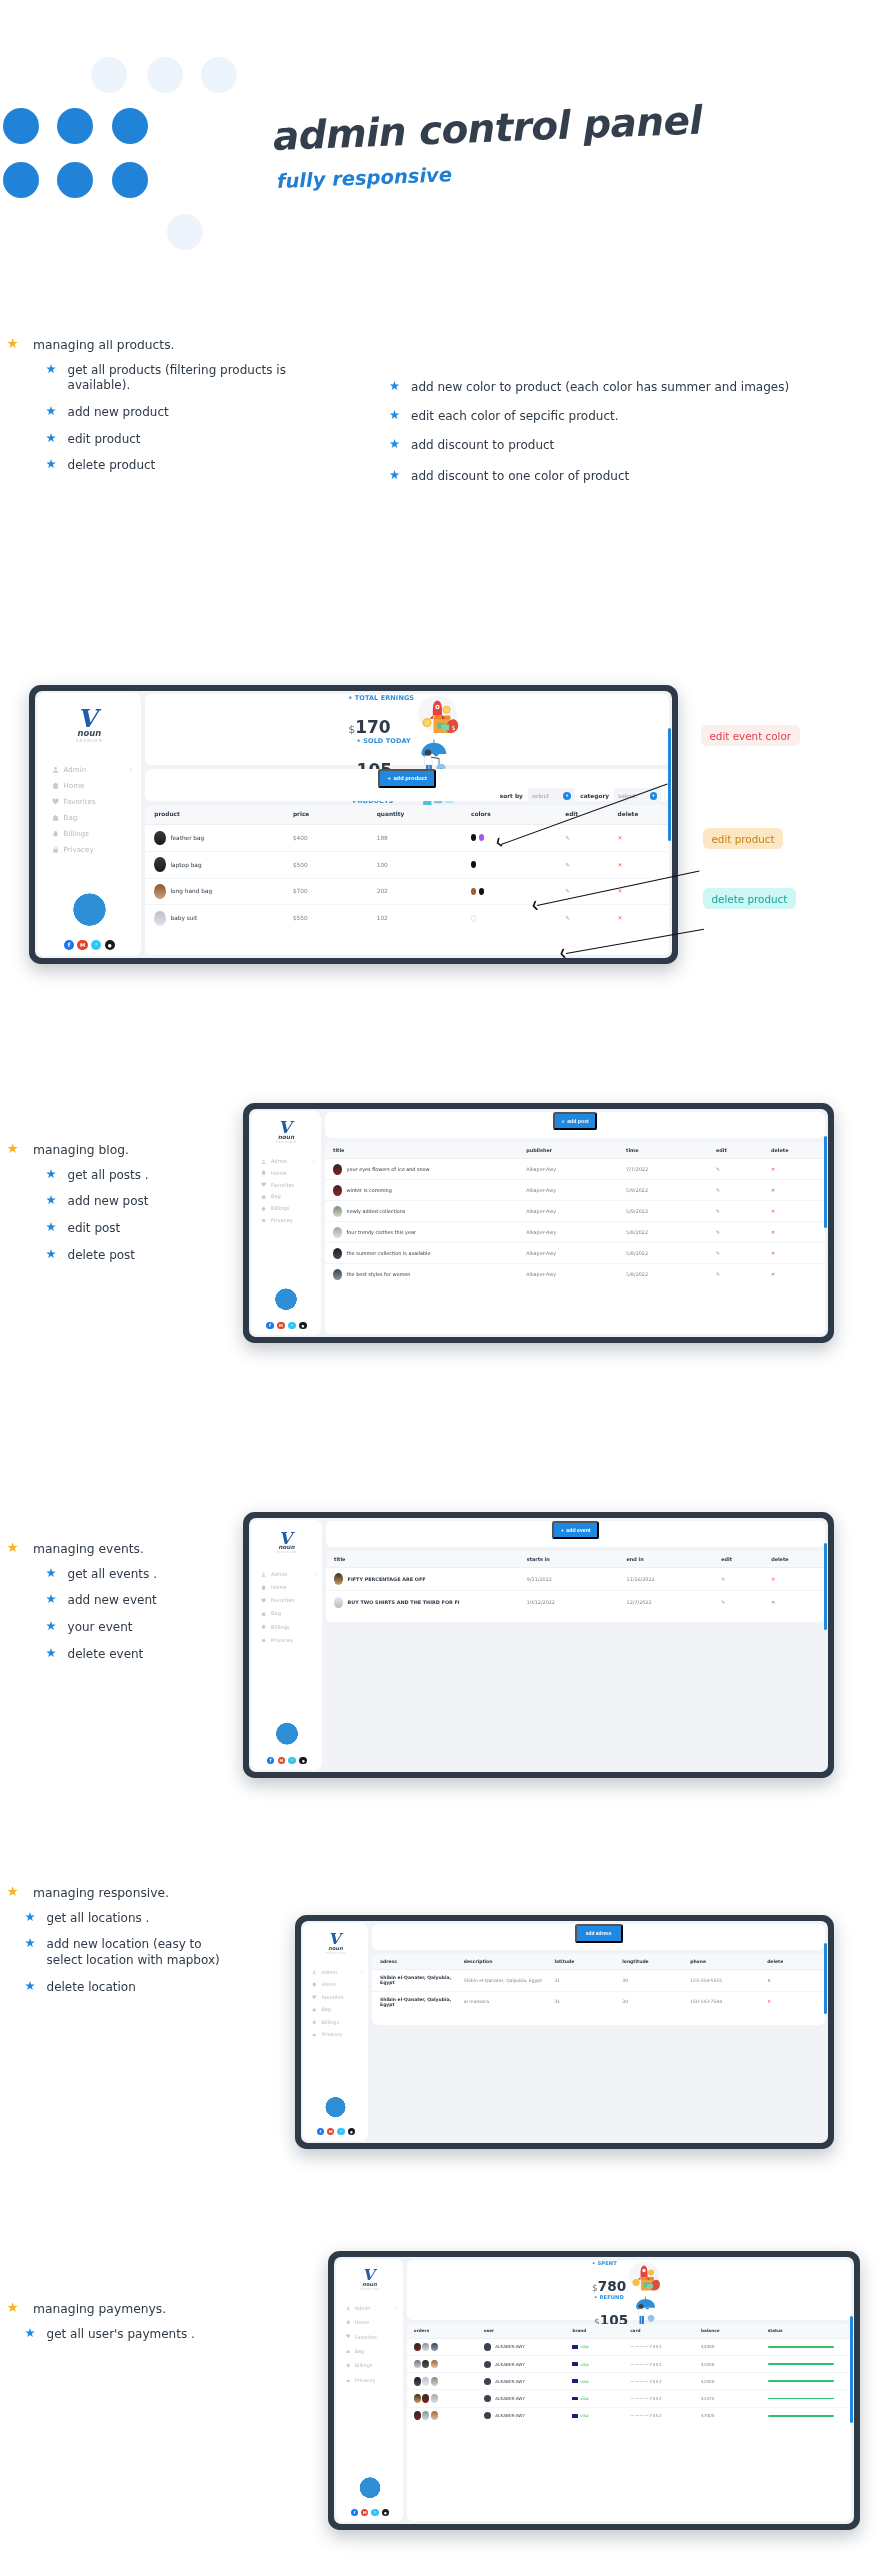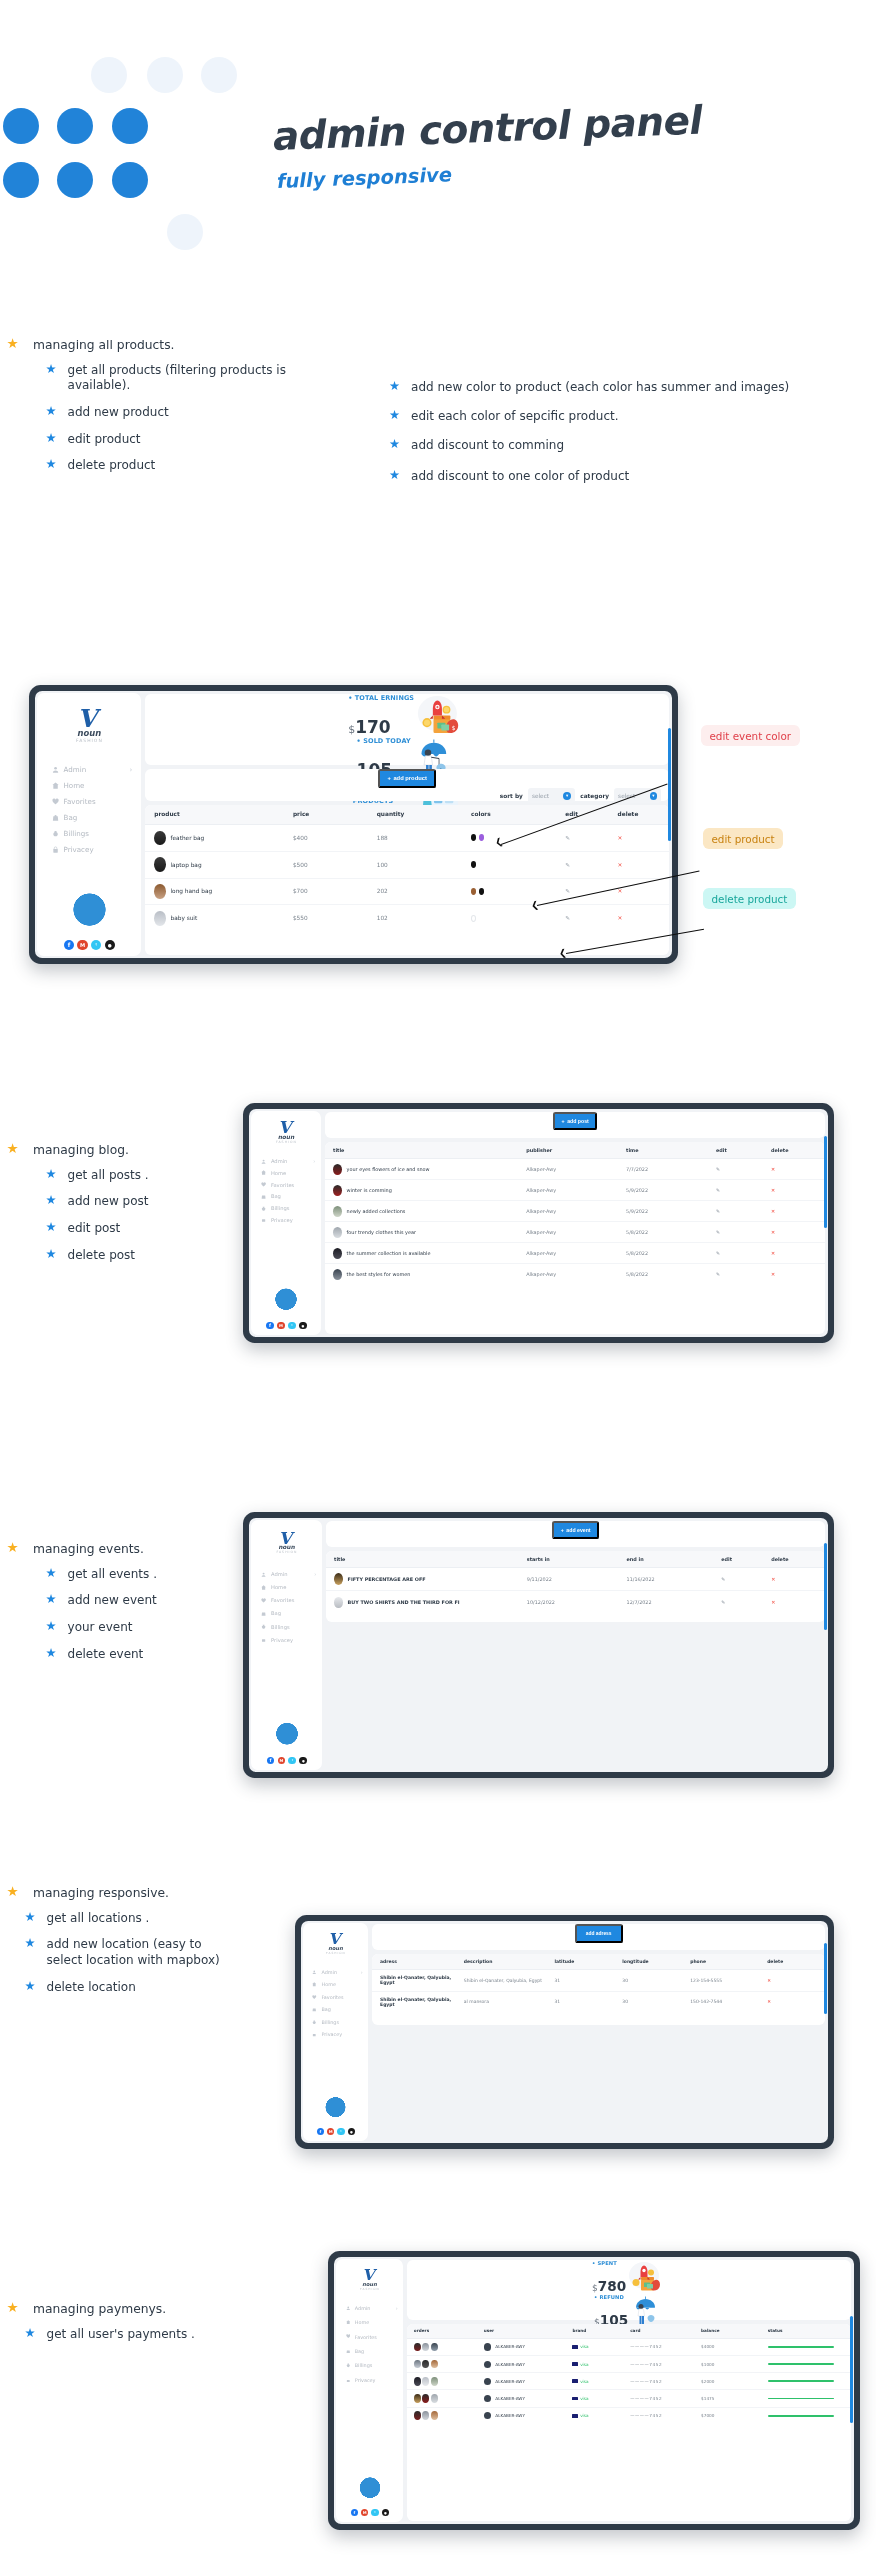--- a/index.html
+++ b/index.html
@@ -203,21 +203,21 @@
     <div class="sub-item" style="margin-bottom:13px;">
         <span class="star star-blue">★</span>
         <span class="lbl" style="max-width:402px;">add new color to product (each color has summer and images)</span>
       </div>
     <div class="sub-item" style="margin-bottom:14.3px;">
         <span class="star star-blue">★</span>
         <span class="lbl">edit each color of sepcific product.</span>
       </div>
     <div class="sub-item" style="margin-bottom:15px;">
         <span class="star star-blue">★</span>
-        <span class="lbl">add discount to comming</span>
+        <span class="lbl">add discount to product</span>
       </div>
     <div class="sub-item">
         <span class="star star-blue">★</span>
         <span class="lbl">add discount to one color of product</span>
       </div>
   </div>
 </div>
 
 <div class="device" style="left:29px;top:685px;width:649px;height:279px;">
   <div class="device-screen">

